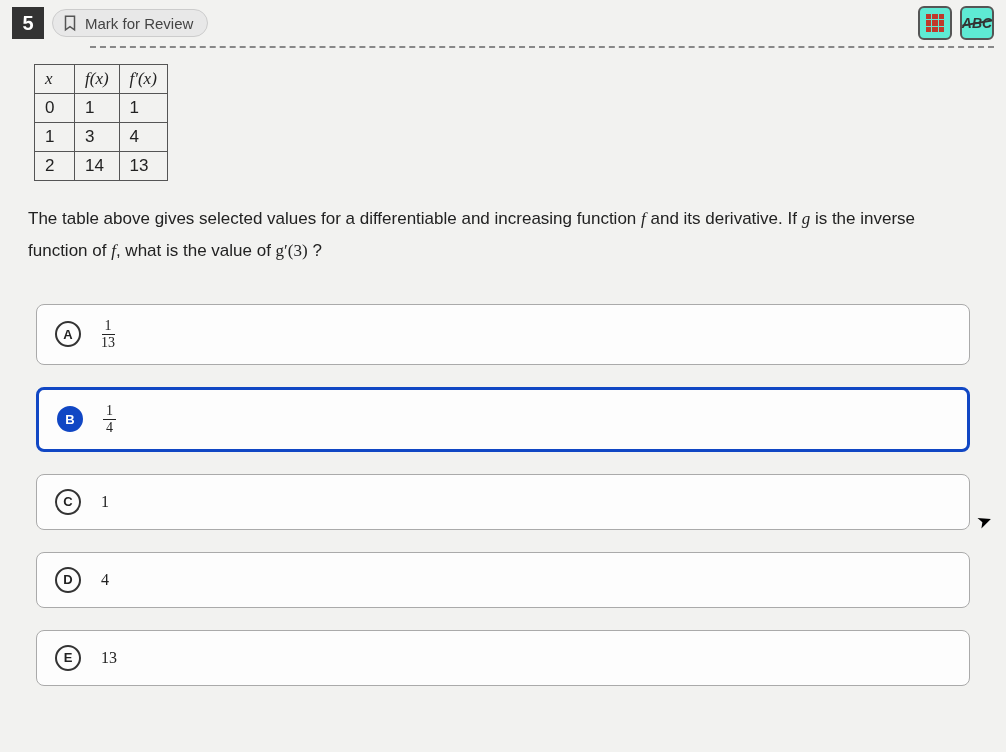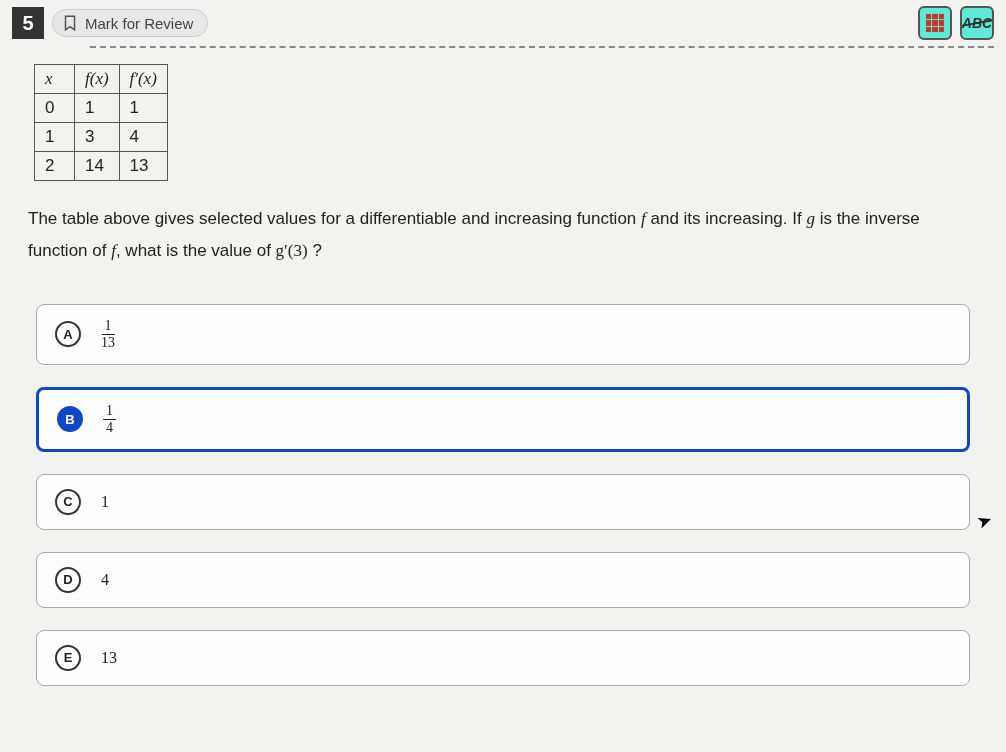--- a/index.html
+++ b/index.html
@@ -196,21 +196,21 @@
     </tr>
     <tr>
       <td>2</td>
           <td>14</td>
           <td>13</td>
     </tr>
   </tbody>
     </table>
 
   <p class="question-text">
-    <span>The table above gives selected values for a differentiable and increasing function </span><span class="fitalic">f</span><span> and its increasing. If </span><span class="gitalic">g</span><span> is the inverse function of </span><span class="fitalic">f</span><span>, what is the value of </span><span class="gprime">g′(3)</span><span> ?</span>
+    <span>The table above gives selected values for a differentiable and increasing function </span><span class="fitalic">f</span><span> and its derivative. If </span><span class="gitalic">g</span><span> is the inverse function of </span><span class="fitalic">f</span><span>, what is the value of </span><span class="gprime">g′(3)</span><span> ?</span>
   </p>
 
   <div class="choices">
 
     <div class="choice">
       <div class="letter">A</div>
       <span class="frac">
         <span class="num">1</span>
         <span class="den">13</span>
       </span>

